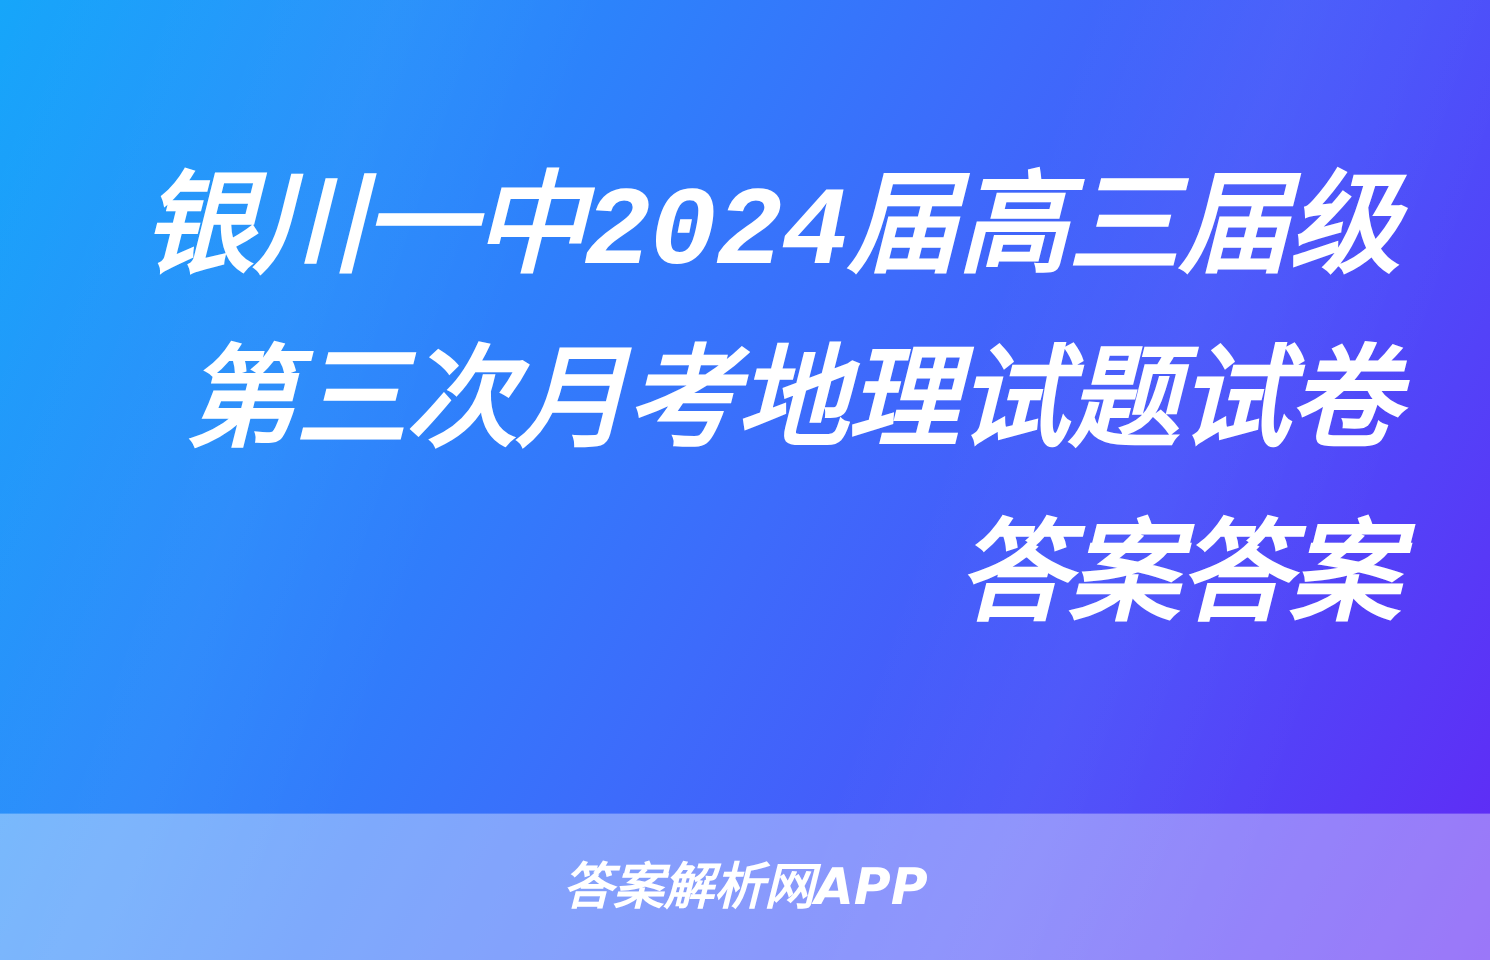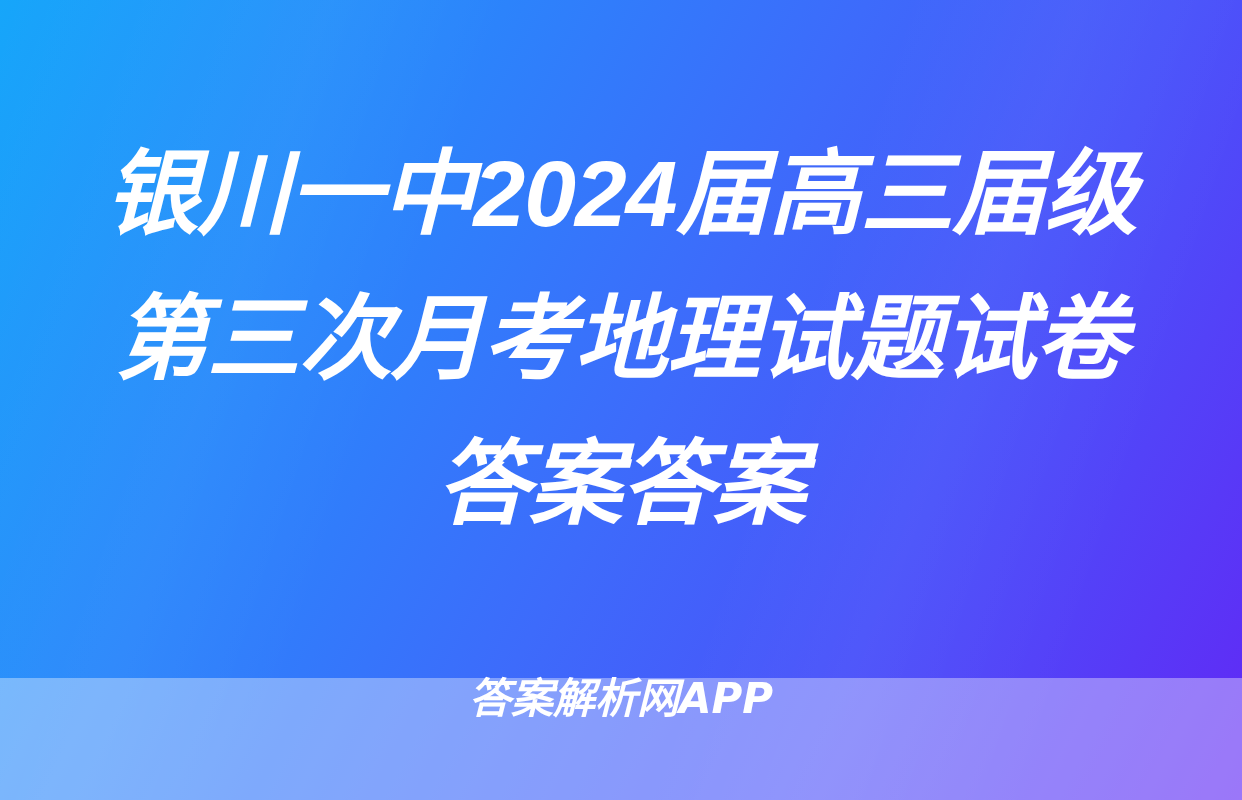--- a/index.html
+++ b/index.html
@@ -52,42 +52,43 @@
     display: flex;
     align-items: center;
     justify-content: center;
     padding: 0 68px;
     box-sizing: border-box;
   }
 
   .title {
     width: 1090px;
     margin: 0;
-    text-align: center;
+    text-align: right;
     color: #ffffff;
-    font-family: Liberation Sans, sans-serif;
+    font-family: Liberation Mono, monospace;
     font-size: 93px;
     font-weight: 700;
     font-style: italic;
     line-height: 145px;
     letter-spacing: -1px;
     word-break: break-all;
     white-space: normal;
     text-rendering: geometricPrecision;
   }
 
   
   .footer {
     position: absolute;
     left: 0;
     right: 0;
     bottom: 0;
     height: 122px;
     background: rgba(255, 255, 255, 0.37);
     display: flex;
+    align-items: center;
     justify-content: center;
   }
 
   .footer-text {
     color: #ffffff;
     font-family: "DejaVu Sans", "Liberation Sans", sans-serif;
     font-size: 42px;
     font-weight: 700;
     font-style: italic;
     letter-spacing: 0px;

